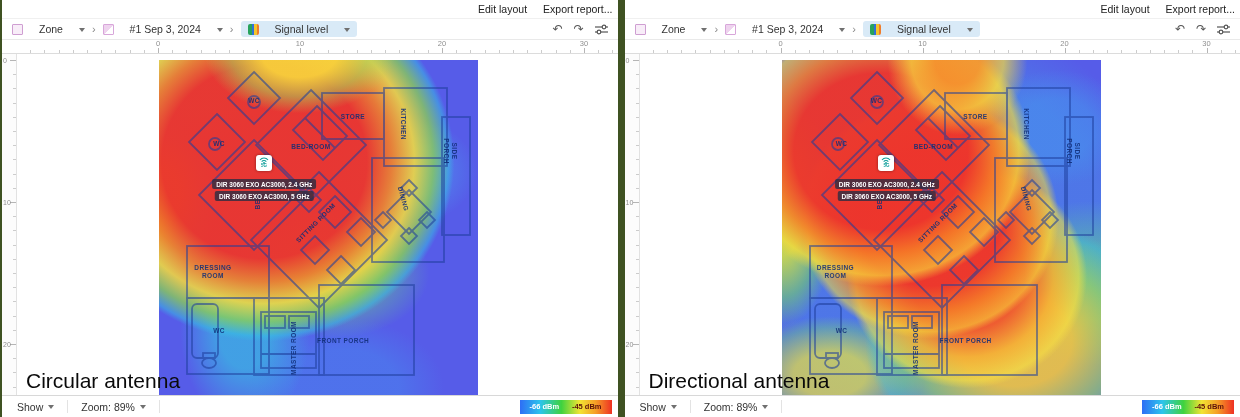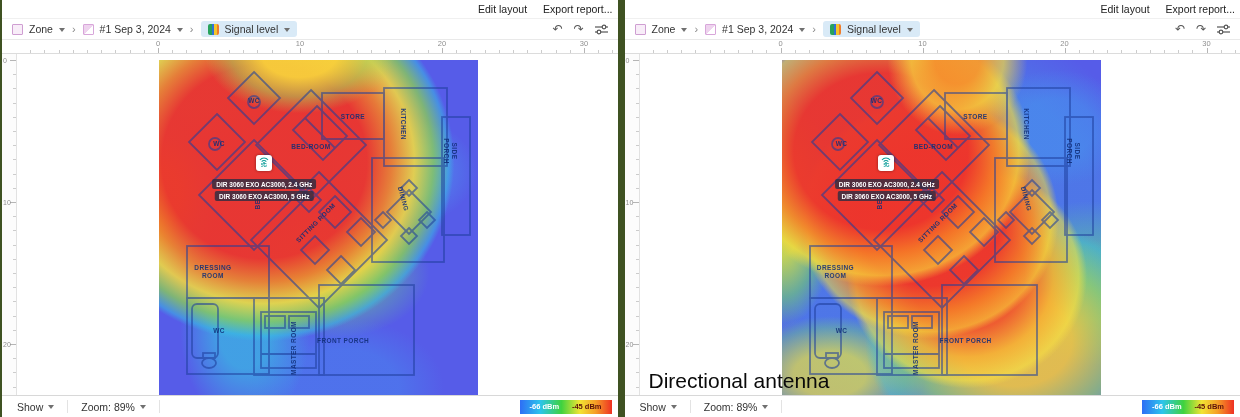--- a/index.html
+++ b/index.html
@@ -6,21 +6,21 @@
   #app{width:1240px;height:417px;display:flex;overflow:hidden;background:#fff;}
   .edge{width:2px;background:var(--divider,#3f5222);flex:0 0 auto;}
   .divider{width:7px;background:var(--divider,#3f5222);flex:0 0 auto;}
   .panel{flex:1;min-width:0;display:flex;flex-direction:column;background:#fff;position:relative;}
 
   .top-links{height:18px;display:flex;justify-content:flex-end;align-items:center;gap:16px;padding-right:5px;font-size:10.5px;color:#222;flex:0 0 auto;}
   .top-links span{cursor:pointer;white-space:nowrap;}
 
   .toolbar{height:20px;flex:0 0 auto;border-top:1px solid #f0f0f0;border-bottom:1px solid #e9e9e9;display:flex;align-items:center;justify-content:space-between;padding:0 10px;}
   .crumbs{display:flex;align-items:center;gap:7px;font-size:10.5px;color:#333;white-space:nowrap;}
-  .crumb{display:flex;align-items:center;gap:6px;cursor:pointer;}
+  .crumb{display:flex;align-items:center;gap:16px;cursor:pointer;}
   .crumb.chip{background:var(--chip,#d9eaf7);border-radius:3px;padding:2px 7px;}
   .sep{color:#888;font-size:11px;}
   .caret{width:0;height:0;border-left:3.5px solid transparent;border-right:3.5px solid transparent;border-top:4px solid #707070;margin-top:1px;}
   .ic{display:inline-block;flex:0 0 auto;}
   .ic.zone{width:9px;height:9px;border:1px solid #cf9ed2;background:#f8edf8;border-radius:1px;}
   .ic.snap{width:9px;height:9px;border:1px solid #d8a6da;background:linear-gradient(135deg,#eed3ee 55%,#ffffff 55%);border-radius:1px;}
   .ic.viz{width:11px;height:11px;border-radius:2px;background:linear-gradient(90deg,#27a35c 0 32%,#2f6fd8 32% 55%,#f2c52c 55% 78%,#ef7c2a 78%);}
   .hist{display:flex;align-items:center;gap:11px;color:#555;font-size:12px;}
   .hbtn{cursor:pointer;line-height:1;}
   .hbtn svg{display:block;}
@@ -269,20 +269,21 @@
             <svg width="10" height="7" viewBox="0 0 10 7">
               <path d="M1 3 A5 5 0 0 1 9 3" stroke="#0d9e9a" stroke-width="1.1" fill="none"></path>
               <path d="M2.7 4.6 A3 3 0 0 1 7.3 4.6" stroke="#0d9e9a" stroke-width="1.1" fill="none"></path>
               <circle cx="5" cy="6" r="0.9" fill="#0d9e9a"></circle>
             </svg>
             <span class="apg">5G</span>
           </div>
           <div class="apchip l1">DIR 3060 EXO AC3000, 2.4 GHz</div>
           <div class="apchip l2">DIR 3060 EXO AC3000, 5 GHz</div>
         </div>
+        <div class="caption">Circular antenna</div>
       </div>
     </div>
 
     <div class="statusbar">
       <span class="sbtn">
         <span>Show</span>
         <span class="caret"></span>
       </span>
       <span class="vdiv"></span>
       <span class="sbtn">

